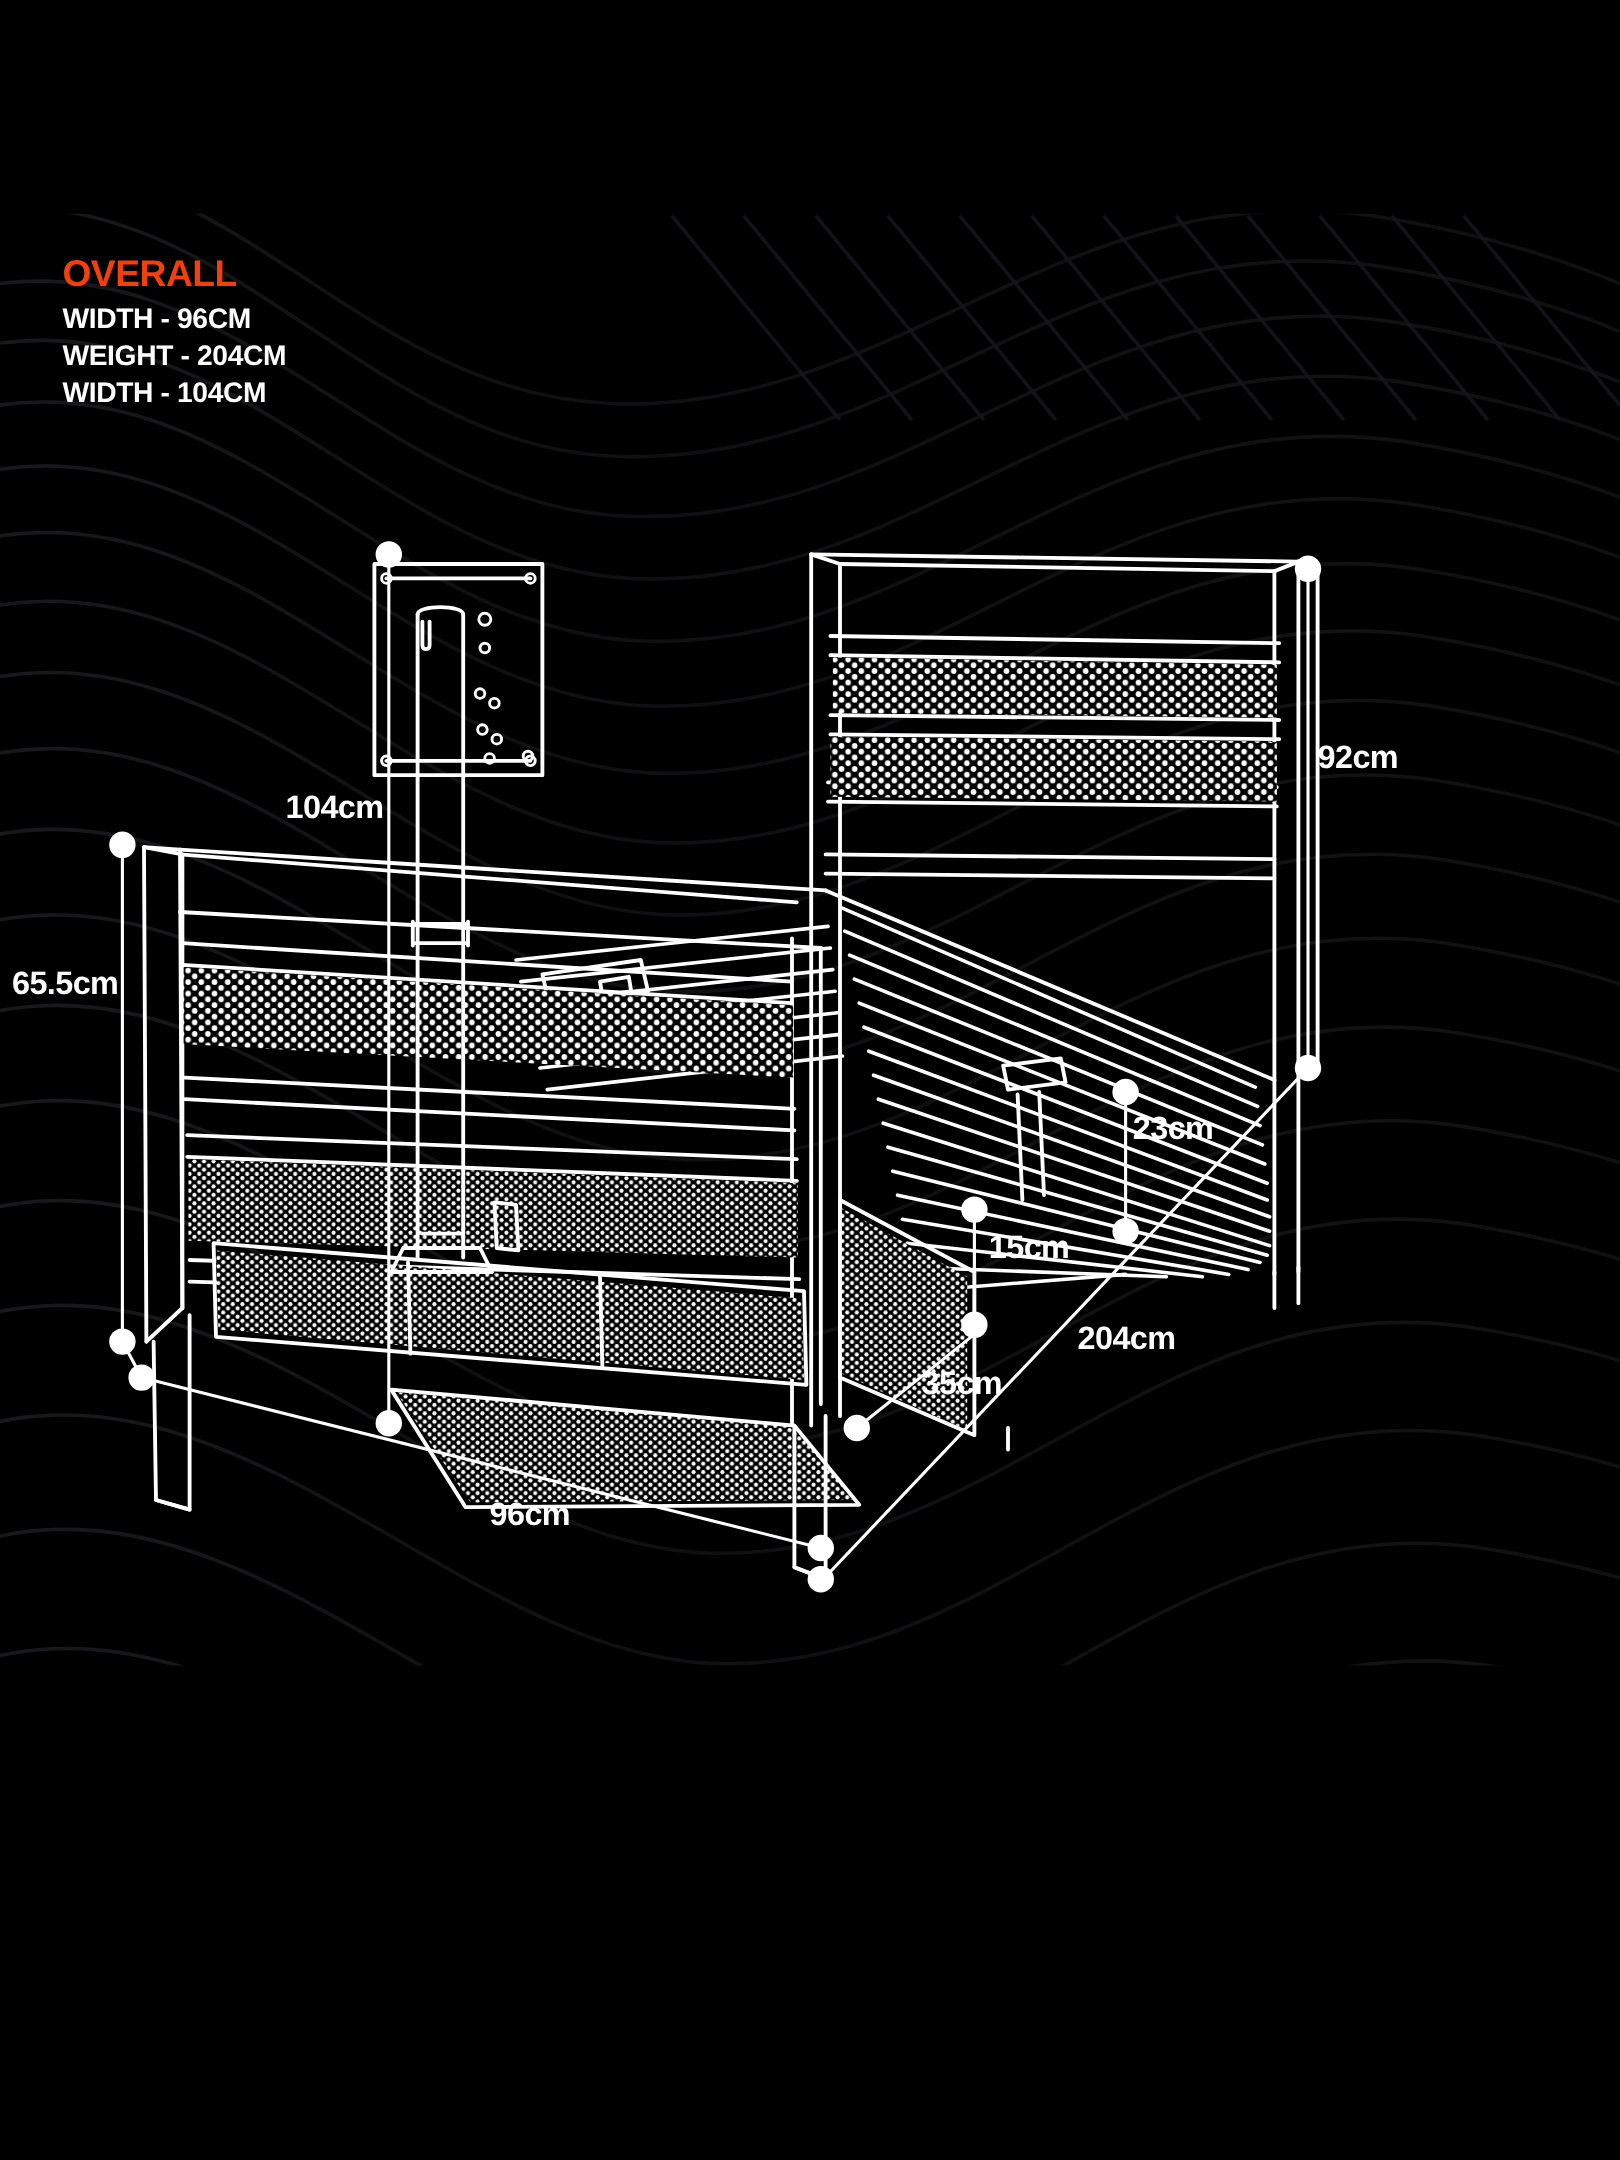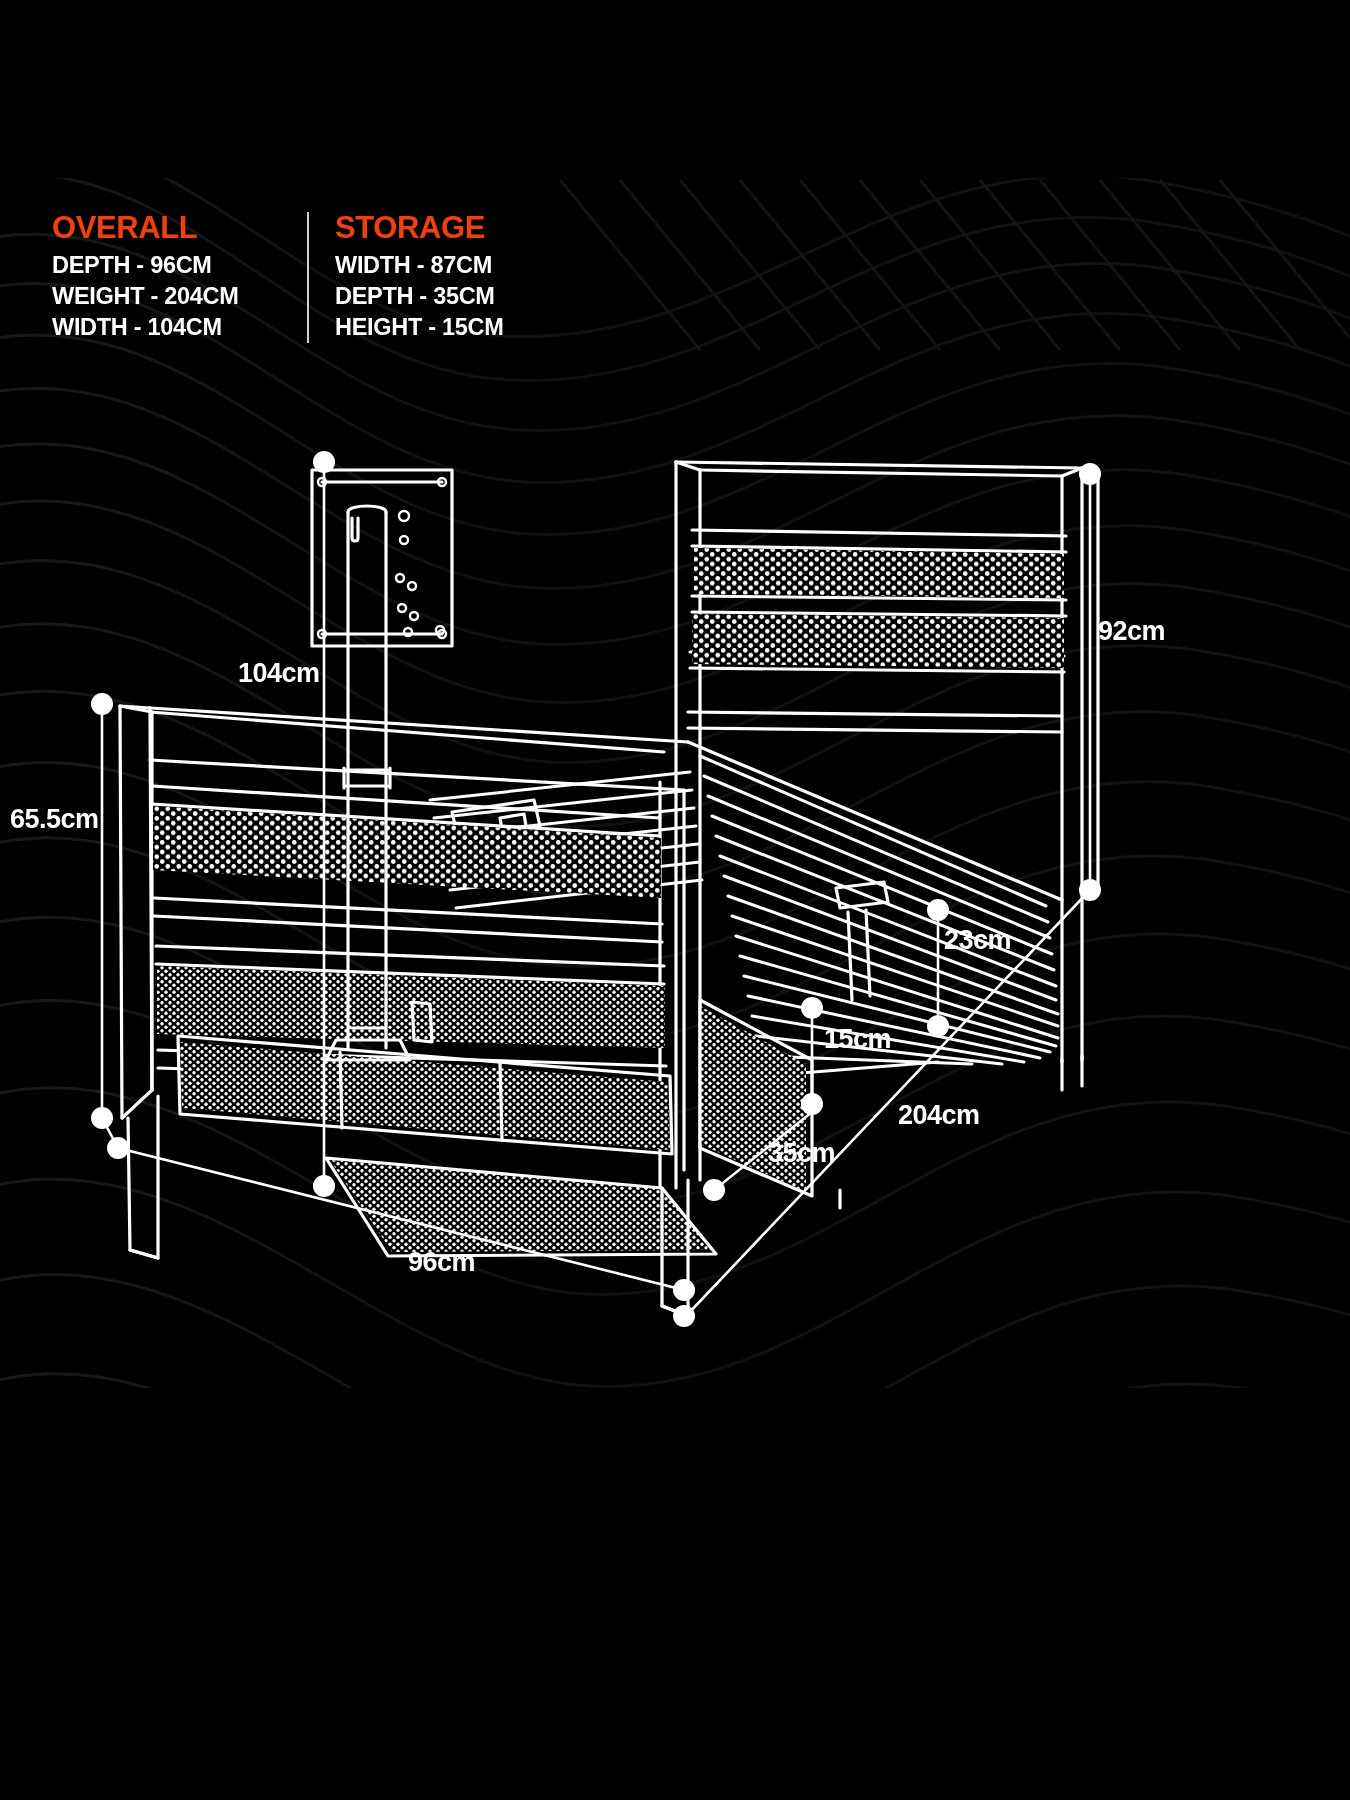--- a/index.html
+++ b/index.html
@@ -60,21 +60,21 @@
     box-sizing: border-box;
   }
 
   .spec-col {
     box-sizing: border-box;
   }
 
   #col-overall {
     padding-left: 52px;
     padding-right: 14px;
-    width: 307px;
+    width: 277px;
   }
   #col-storage {
     padding-left: 26px;
     padding-right: 18px;
     width: 238px;
     border-left: 2px solid #cfcfcf;
     min-height: 106px;
   }
   #col-fits {
     padding-left: 32px;
@@ -412,28 +412,22 @@
     </g>
   </svg>
 
   <div class="letterbox" id="letterbox-top"></div>
   <div class="letterbox" id="letterbox-bottom"></div>
 
   <div id="spec-bar">
 
     <div class="spec-col" id="col-overall">
       <div class="spec-heading">OVERALL</div>
-      <div class="spec-line">DEPTH - 96CM</div>
+      <div class="spec-line">WIDTH - 96CM</div>
       <div class="spec-line">WEIGHT - 204CM</div>
       <div class="spec-line">WIDTH - 104CM</div>
     </div>
 
-    <div class="spec-col" id="col-storage">
-      <div class="spec-heading">STORAGE</div>
-      <div class="spec-line">WIDTH - 87CM</div>
-      <div class="spec-line">DEPTH - 35CM</div>
-      <div class="spec-line">HEIGHT - 15CM</div>
-    </div>
 
 
   </div>
 
 </div>
 
 </body></html>

